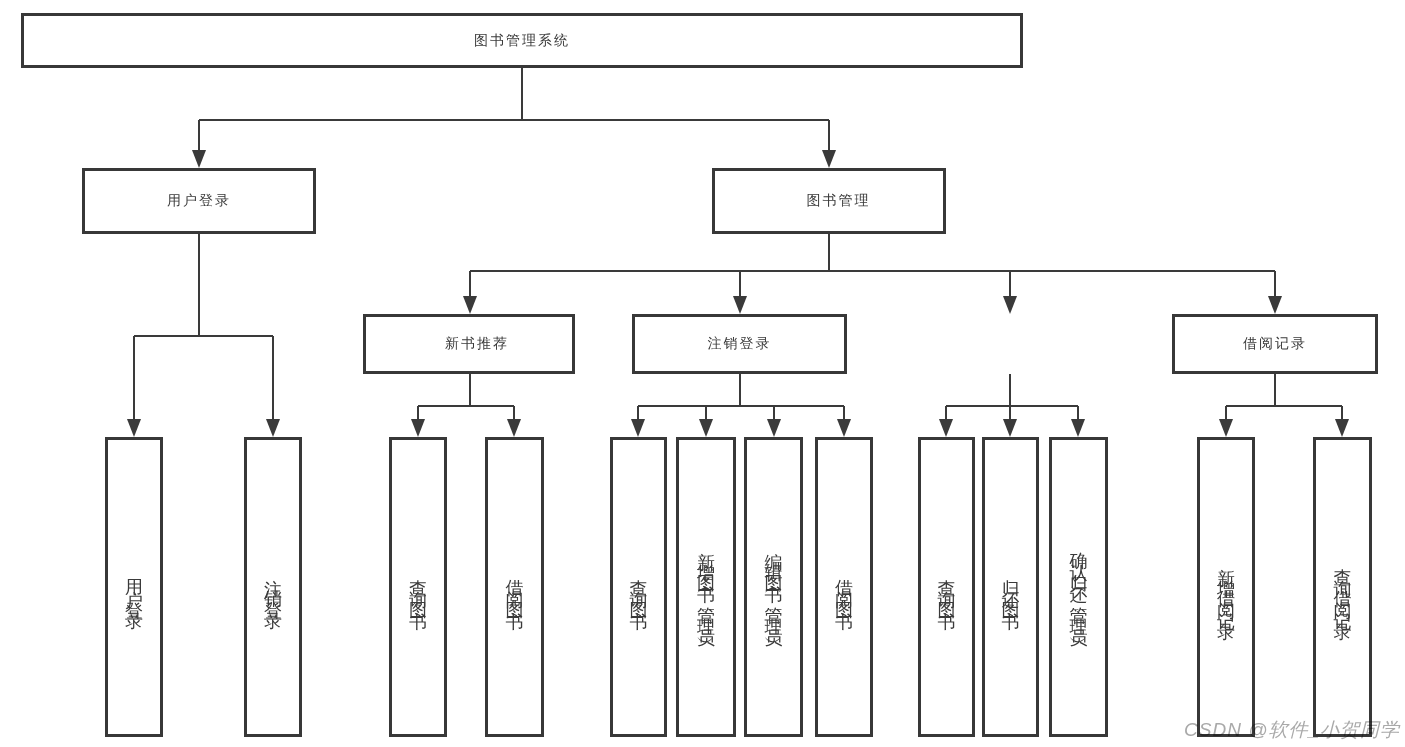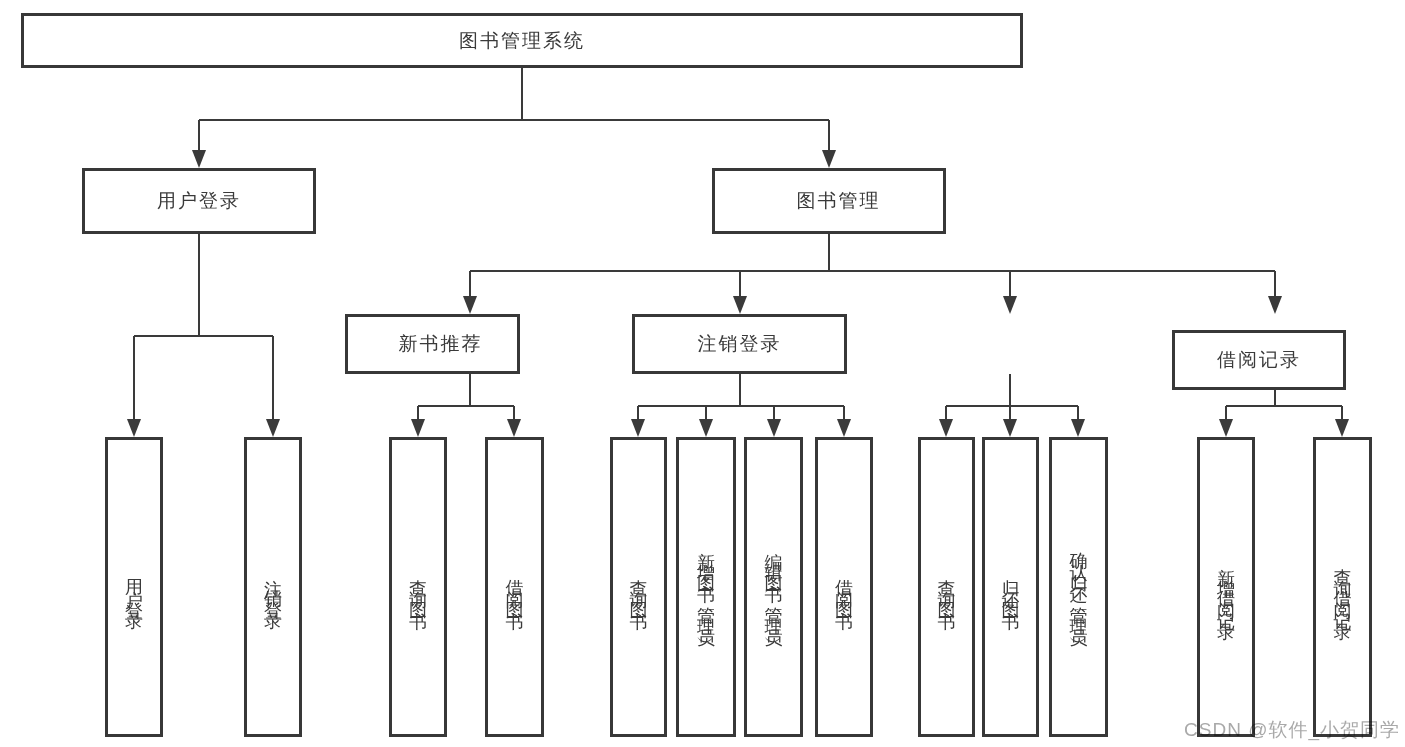--- a/index.html
+++ b/index.html
@@ -13,41 +13,41 @@
   .wires{position:absolute;left:0;top:0;width:1405px;height:747px;}
   .node{
     position:absolute;
     box-sizing:border-box;
     background:#ffffff;
     border:3px solid #383838;
     color:#3a3a3a;
     display:flex;
     align-items:center;
     justify-content:center;
-    font-size:19px;
+    font-size:14px;
     letter-spacing:2px;
     white-space:nowrap;
   }
   .leaf{
     writing-mode:vertical-rl;
     text-orientation:mixed;
     font-size:18px;
     letter-spacing:11px;
     line-height:1;
     white-space:normal;
   }
   
   .n-root   {left:21px;  top:13px;  width:1002px; height:55px;}
   .n-ul     {left:82px;  top:168px; width:234px;  height:66px;}
   .n-bm     {left:712px; top:168px; width:234px;  height:66px;padding-left:19px;}
   .n-l3     {top:314px; height:60px;}
-  .n-nbr    {left:345px;  width:175px;padding-left:16px;}
+  .n-nbr    {left:363px;  width:212px;padding-left:16px;}
   .n-bb     {left:632px;  width:215px;}
   .n-cb     {left:903px;  width:214px;}
-  .n-br     {left:1172px; width:174px;margin-top:16px;}
+  .n-br     {left:1172px; width:206px;}
   .n-leaf   {top:437px; height:300px;}
   .lf1 {left:105px;  width:58px;}
   .lf2 {left:244px;  width:58px;}
   .lf3 {left:389px;  width:58px;}
   .lf4 {left:485px;  width:59px;}
   .lf5 {left:610px;  width:57px;}
   .lf6 {left:676px;  width:60px;}
   .lf7 {left:744px;  width:59px;}
   .lf8 {left:815px;  width:58px;}
   .lf9 {left:918px;  width:57px;}
@@ -58,20 +58,21 @@
   .watermark{
     position:absolute;
     right:5px;
     bottom:4px;
     font-size:19px;
     letter-spacing:1px;
     color:#a9a9a9;
     mix-blend-mode:multiply;
     z-index:5;
     white-space:nowrap;
+    font-style:italic;
   }
 </style>
 </head>
 <body>
 
 <div class="canvas">
 
   <svg class="wires" viewBox="0 0 1405 747" xmlns="http://www.w3.org/2000/svg" fill="none" stroke="#3a3a3a" stroke-width="2">
 
     <g>

